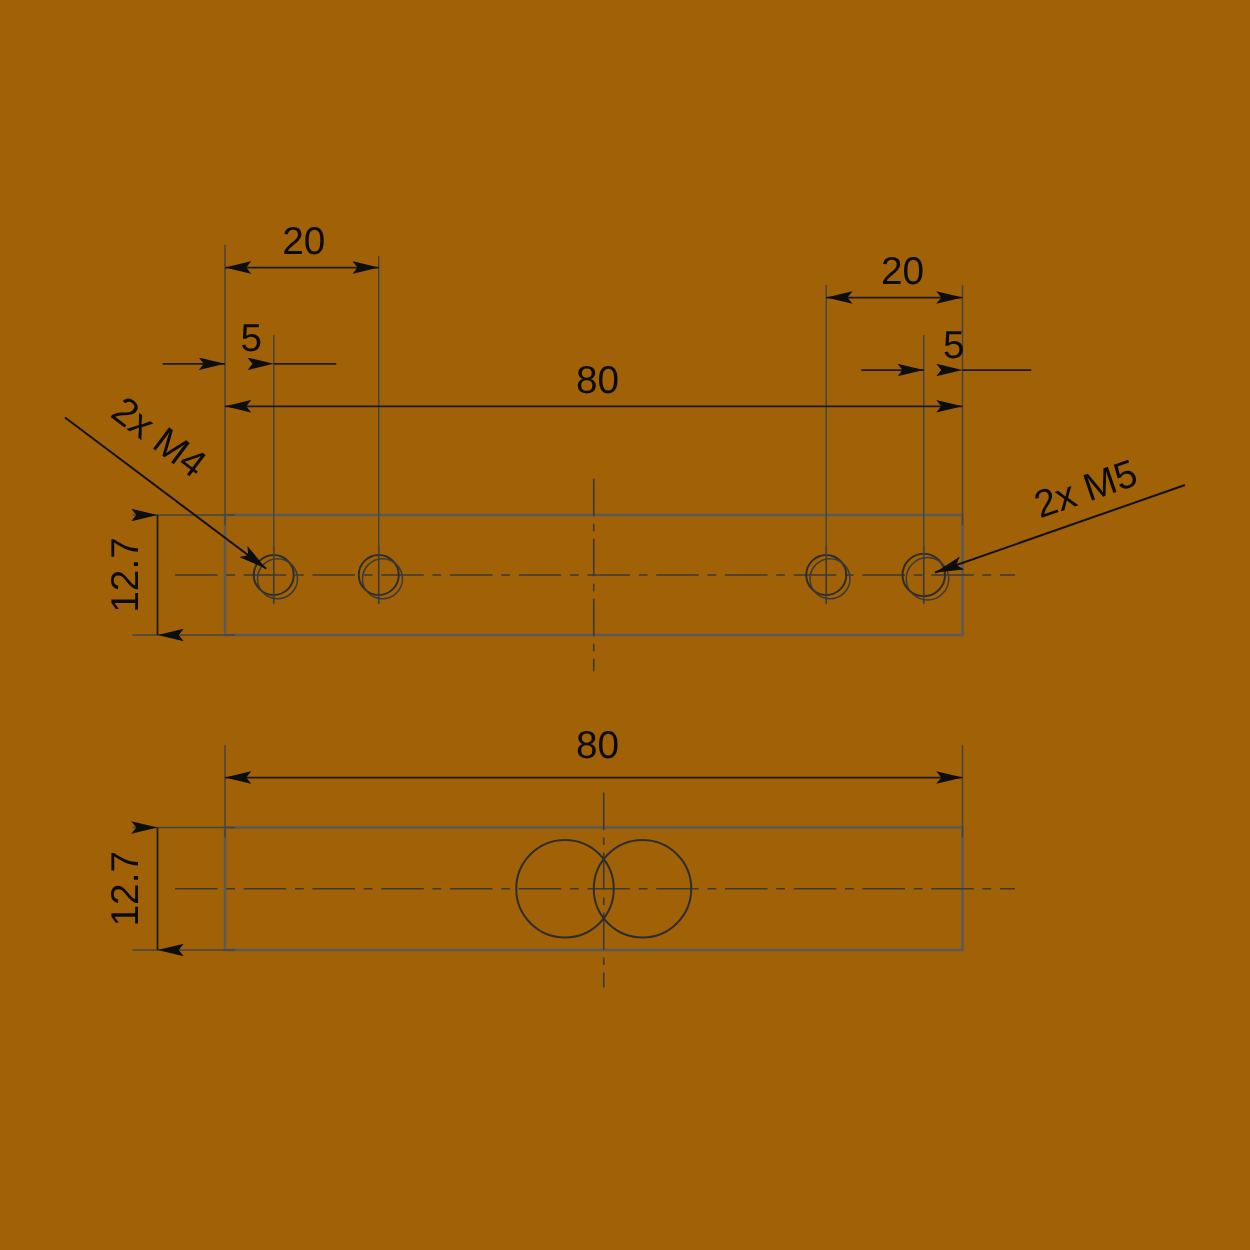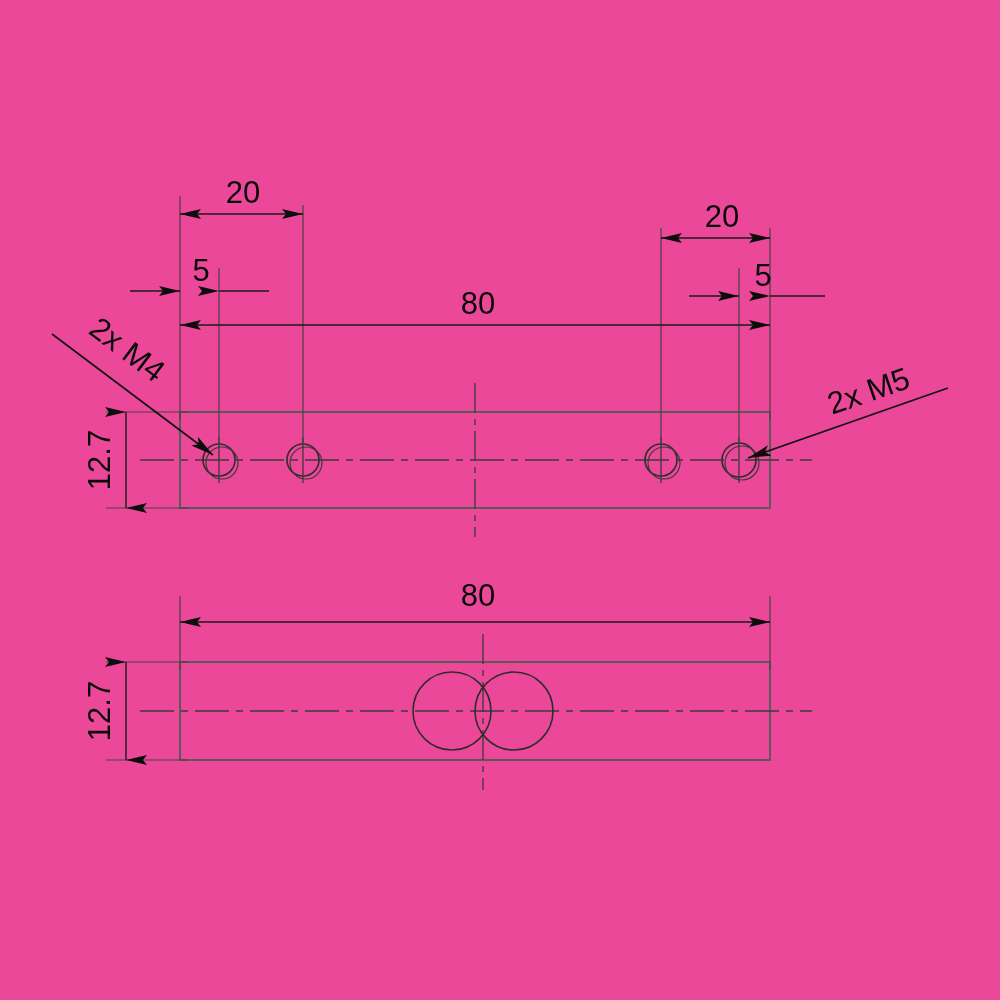--- a/index.html
+++ b/index.html
@@ -10,21 +10,21 @@
   body {
     width: 1000px;
     height: 1000px;
     font-family: "Liberation Sans", sans-serif;
     overflow: hidden;
   }
   #drawing-root {
     position: relative;
     width: 1000px;
     height: 1000px;
-    background: #ec4899;
+    background: #a16207;
   }
   svg#cad {
     display: block;
     width: 1000px;
     height: 1000px;
   }
   .obj       { fill: none; stroke: #5a5a5a; stroke-width: 2; }
   .obj-dark  { fill: none; stroke: #2d2d2d; stroke-width: 1.6; }
   .thin      { fill: none; stroke: #3a3a3a; stroke-width: 1.2; }
   .ext       { fill: none; stroke: #444444; stroke-width: 1.2; }

